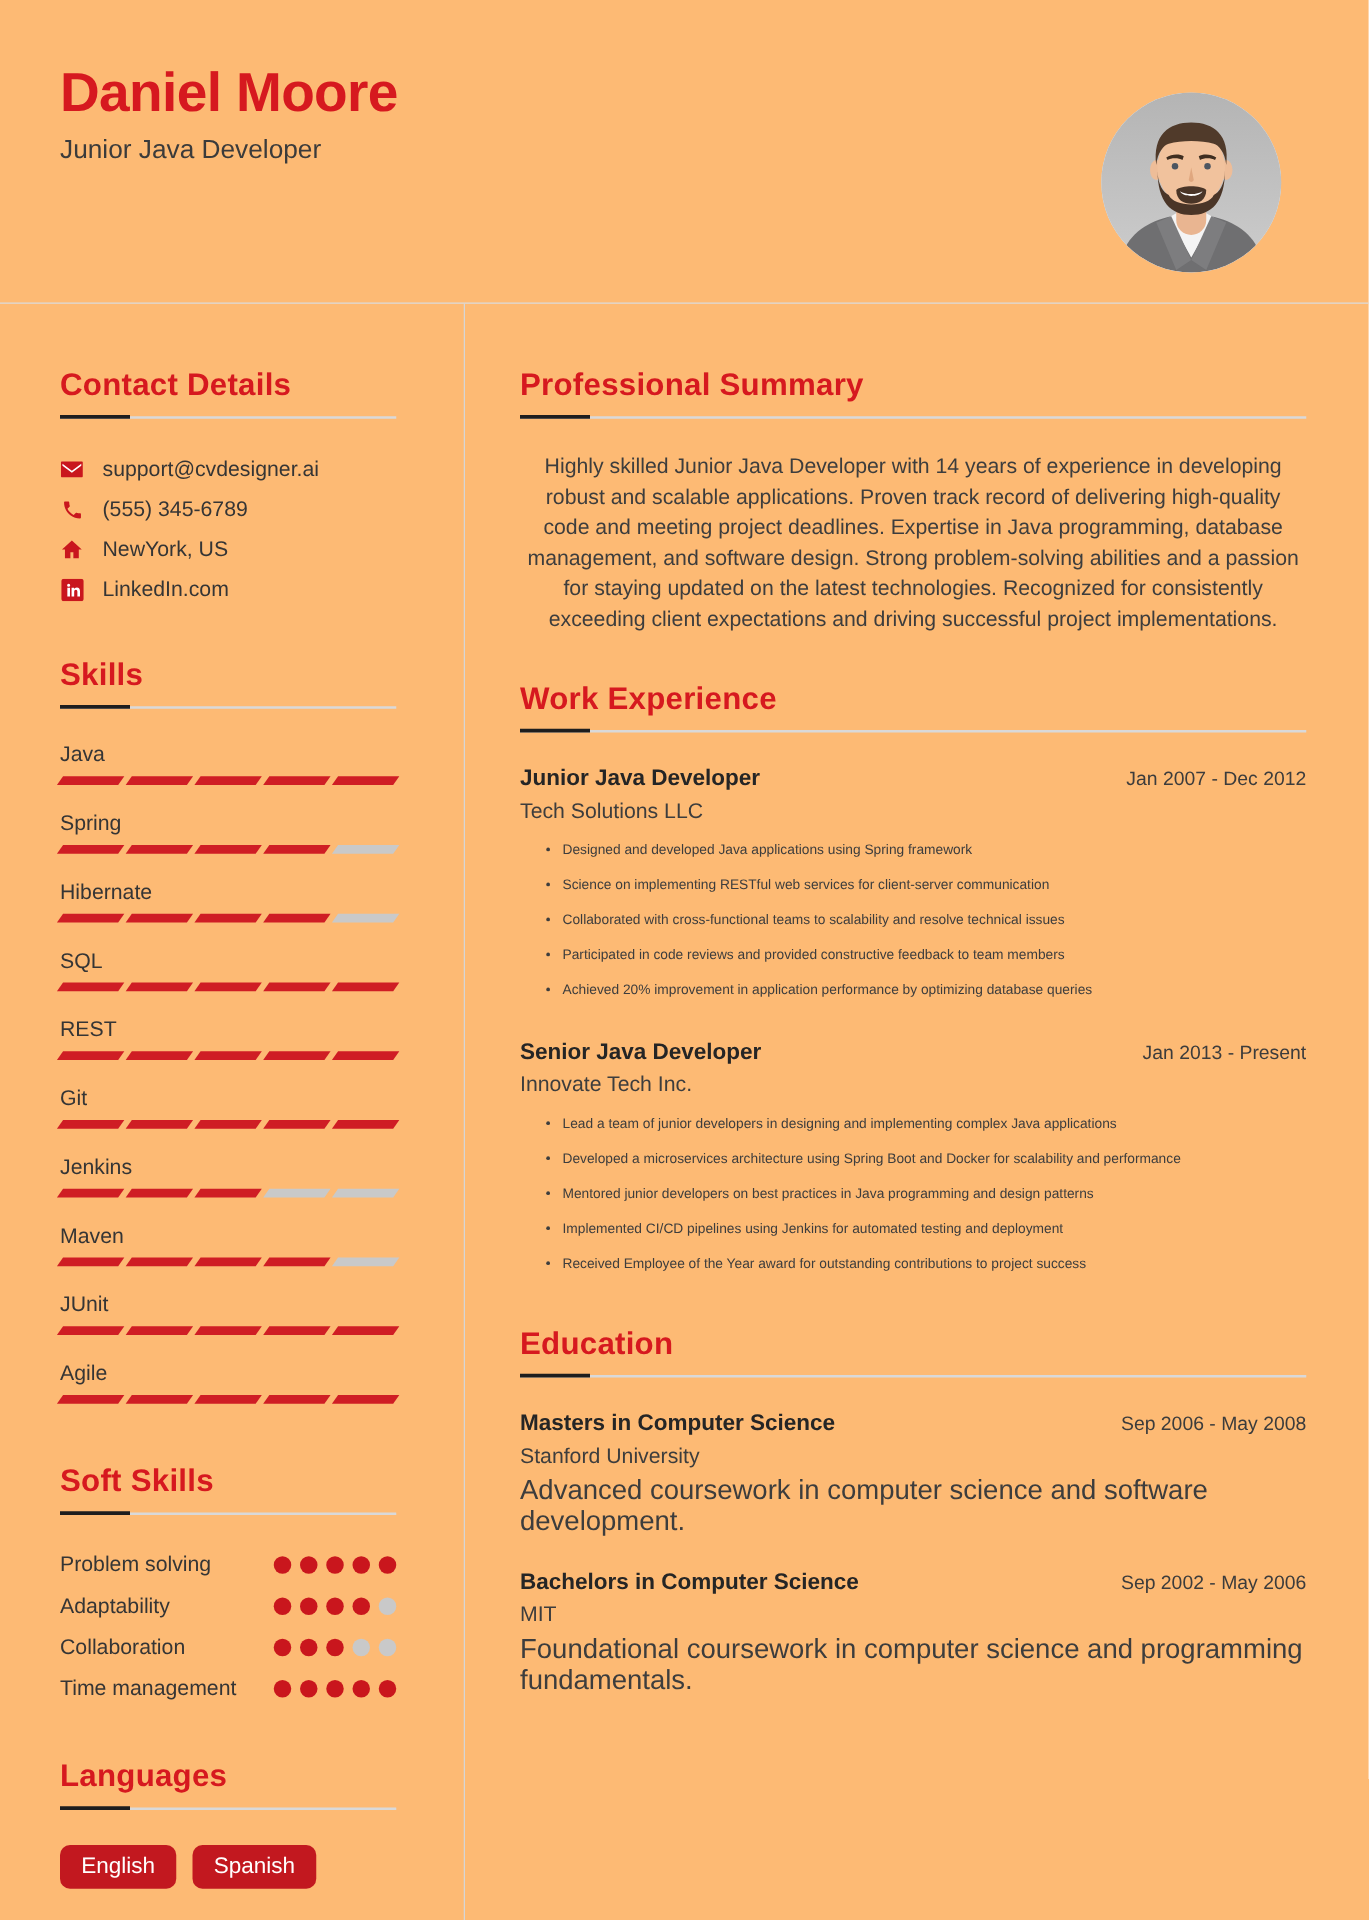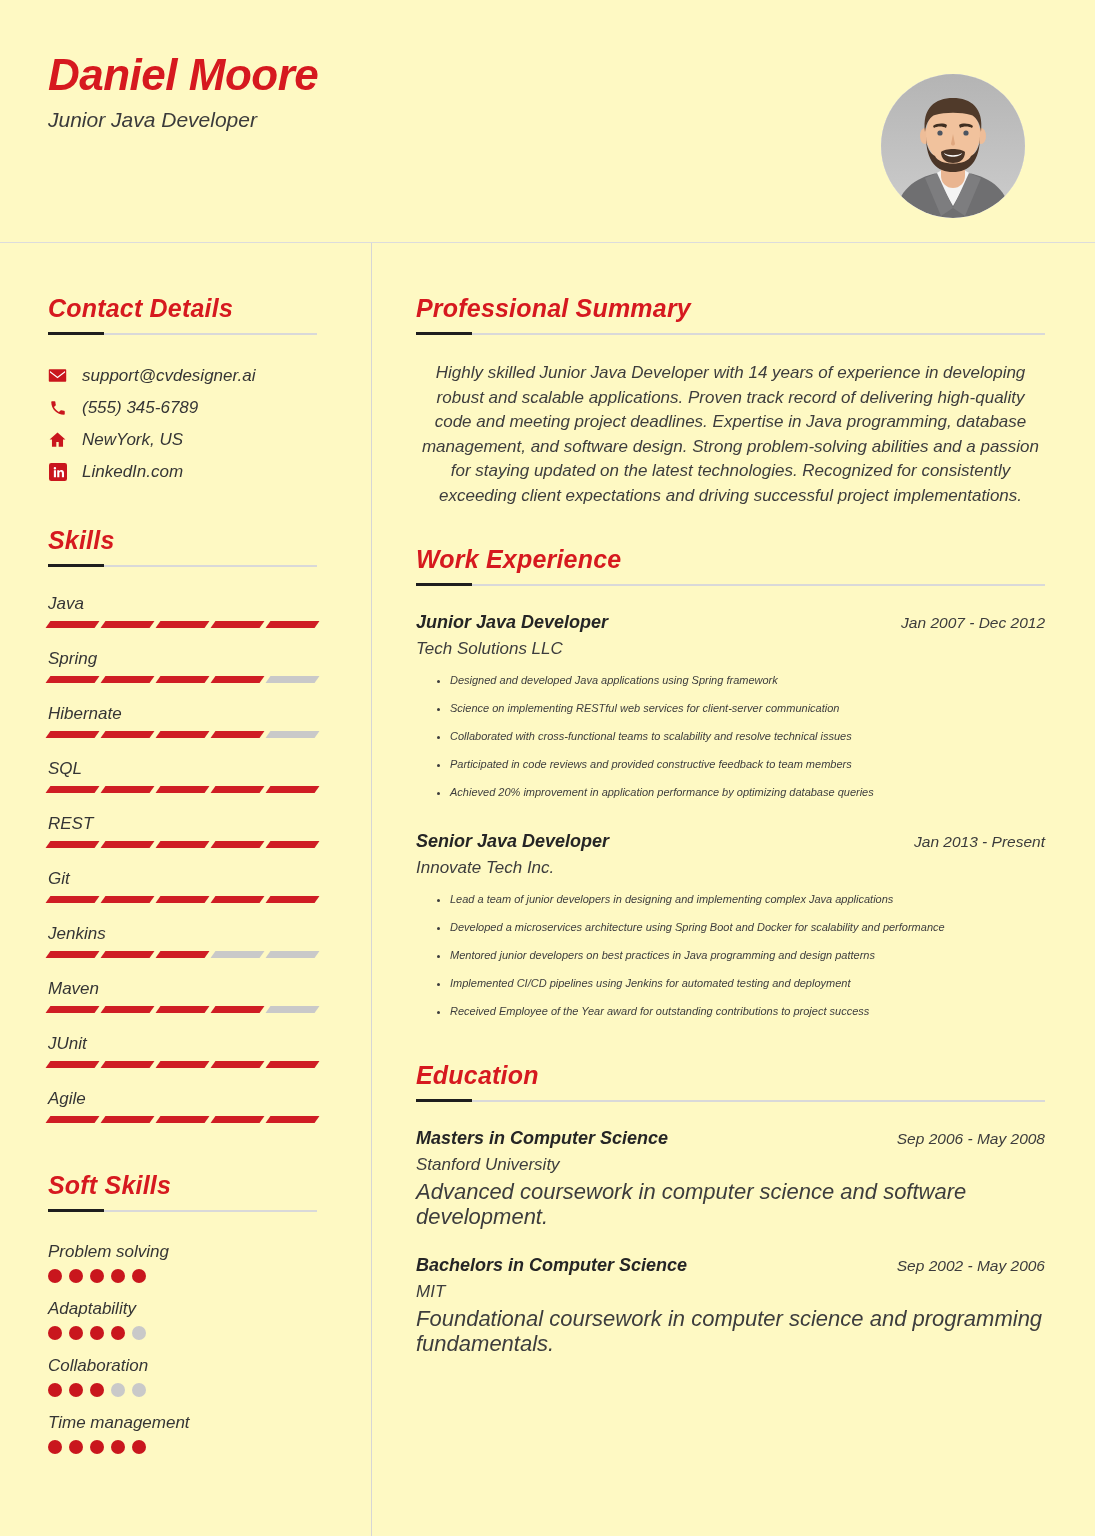--- a/index.html
+++ b/index.html
@@ -1,18 +1,18 @@
 <!DOCTYPE html>
 <html><head>
 <meta charset="utf-8">
 <style>
   * { margin:0; padding:0; box-sizing:border-box; }
   html,body { background:#fff; }
   body { font-family:"Liberation Sans","DejaVu Sans",sans-serif; color:#3b3b3b; }
-  .page { position:relative; width:1095px; height:1536px; background:#fef9c3; overflow:hidden;font-style:italic; }
+  .page { position:relative; width:1095px; height:1536px; background:#fdba74; overflow:hidden; }
 
   
   .header { position:relative; height:193px; border-bottom:1px solid #dcdcdc; }
   .name { margin:50px 0 0 48px; font-size:44px; font-weight:bold; color:#d6191f; letter-spacing:-0.5px; }
   .job-title { margin:8px 0 0 48px; font-size:21px; color:#3b3b3b; }
   .avatar-wrap { position:absolute; top:24px; right:70px; width:144px; height:144px; border-radius:50%; overflow:hidden; background:#bcbcbc; box-shadow:0 0 0 1px #e3e3e3 inset; }
 
   
   .columns { display:flex; height:1342px; }
   .sidebar { width:372px; border-right:1px solid #d6d6d6; padding:51px 54px 0 48px; }
@@ -34,21 +34,21 @@
   .skill-list { margin-top:26px; }
   .skill-item { margin-bottom:12px; }
   .skill-name { font-size:17px; color:#353535; margin-bottom:7px; line-height:21px;margin-top:20px; }
   .bar-meter { display:flex; gap:6px; height:7px; }
   .bar-seg { flex:1; height:7px; transform:skewX(-35deg); }
   .bar-seg.filled { background:#cf1d24; }
   .bar-seg.empty { background:#c9c9c9; }
 
   
   .soft-list { margin-top:28px; }
-  .soft-item { display:flex; margin-bottom:9px;flex-direction:column; }
+  .soft-item { display:flex; margin-bottom:9px; }
   .soft-name { flex:1; font-size:17px; color:#353535; line-height:24px; padding-right:8px; }
   .dot-meter { display:flex; gap:7px; height:24px; align-items:center; flex:0 0 auto; }
   .dot-seg { width:14px; height:14px; border-radius:50%; }
   .dot-seg.filled { background:#c9161d; }
   .dot-seg.empty { background:#c9c9c9; }
 
   
   .lang-list { margin-top:28px; display:flex; gap:13px; }
   .lang-pill { background:#c2181f; color:#fff; font-size:18px; padding:6px 17px 8px; border-radius:8px; line-height:21px; }
 
@@ -331,20 +331,28 @@
                 <span class="dot-seg filled"></span>
                 <span class="dot-seg filled"></span>
                 <span class="dot-seg filled"></span>
                 <span class="dot-seg filled"></span>
                 <span class="dot-seg filled"></span>
               </div>
             </div>
           </div>
       </div>
 
+      <div class="side-section">
+        <div class="section-heading">Languages</div>
+        <div class="rule"></div>
+        <div class="lang-list">
+          <span class="lang-pill">English</span>
+          <span class="lang-pill">Spanish</span>
+        </div>
+      </div>
 
     </div>
 
     <div class="main">
 
       <div class="main-section">
         <div class="section-heading">Professional Summary</div>
         <div class="rule"></div>
         <p class="summary-text">Highly skilled Junior Java Developer with 14 years of experience in developing robust and scalable applications. Proven track record of delivering high-quality code and meeting project deadlines. Expertise in Java programming, database management, and software design. Strong problem-solving abilities and a passion for staying updated on the latest technologies. Recognized for consistently exceeding client expectations and driving successful project implementations.</p>
       </div>

